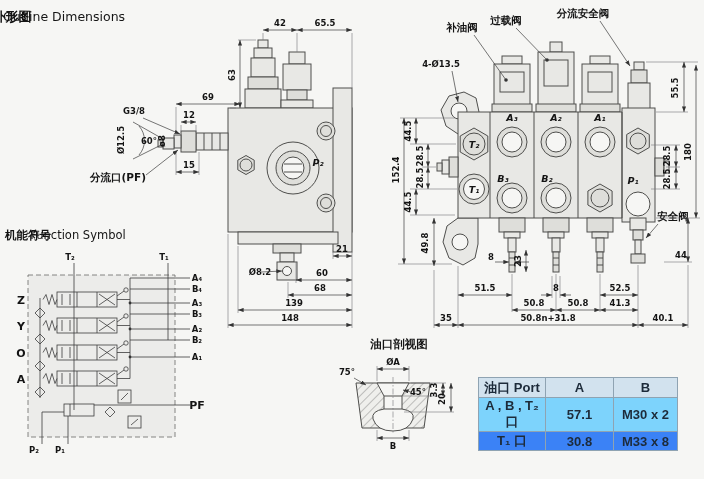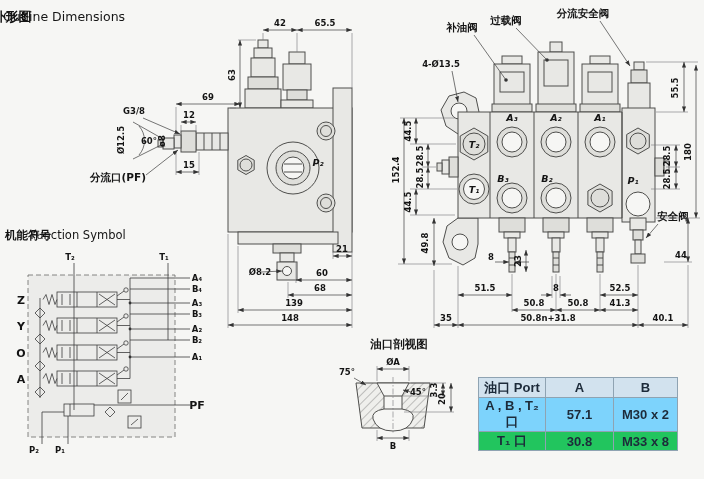--- a/index.html
+++ b/index.html
@@ -19,21 +19,21 @@
   .thin{fill:none;stroke:#76767a;stroke-width:0.6}
   .dim{fill:none;stroke:#3c3c3c;stroke-width:0.7}
   .schl{fill:none;stroke:#3c3c3c;stroke-width:0.8}
   .dot{fill:#333;stroke:none}
   .hole{fill:#f6f6f4;stroke:#4e4e4c;stroke-width:1}
   #port-table{position:absolute;left:478px;top:377px;width:199px;border-collapse:collapse;table-layout:fixed;
     font-family:Liberation Sans, sans-serif;font-size:13px;font-weight:bold;color:#1d2b3a}
   #port-table th,#port-table td{border:1px solid #8fa3b2;text-align:center;padding:0;height:17px;overflow:hidden}
   #port-table th{height:19px;background:#d2e2ee}
   #port-table tr.r-odd td{background:#7dd3fc}
-  #port-table tr.r-even td{background:#22c55e}
+  #port-table tr.r-even td{background:#3b82f6}
   #port-table{border:1px solid #6c7f8d}
 </style>
 </head>
 <body>
 
 <div class="screen">
 <svg width="704" height="479" viewBox="0 0 704 479">
 <defs>
   <marker id="ar" markerWidth="9" markerHeight="6" refX="8" refY="3" orient="auto-start-reverse">
     <path d="M0,0L8,3L0,6Z" fill="#333"></path>

